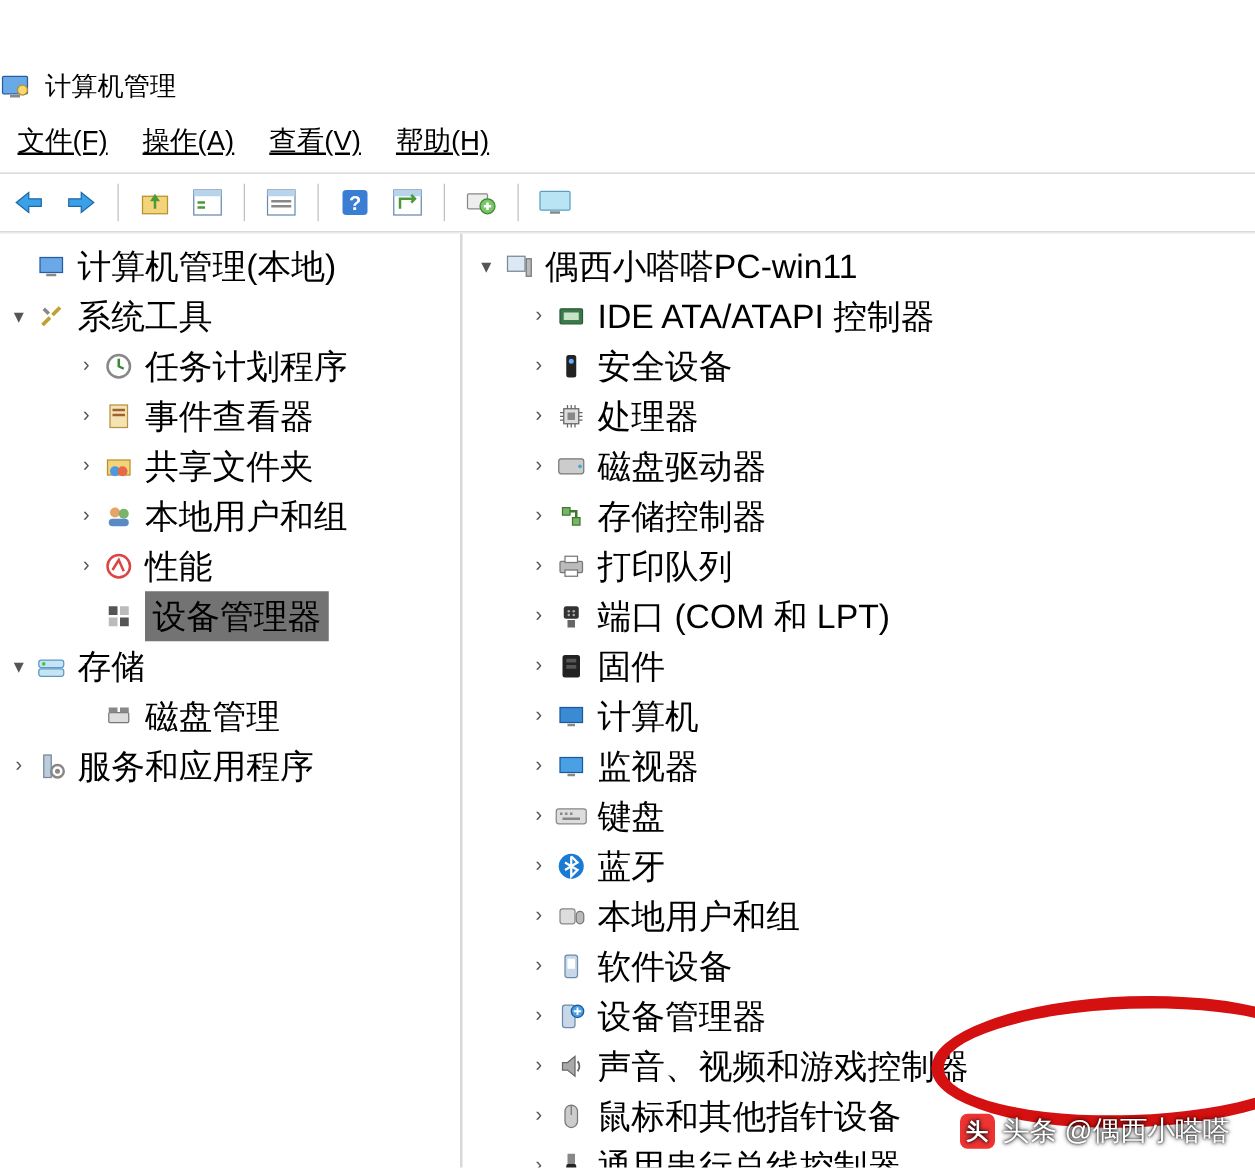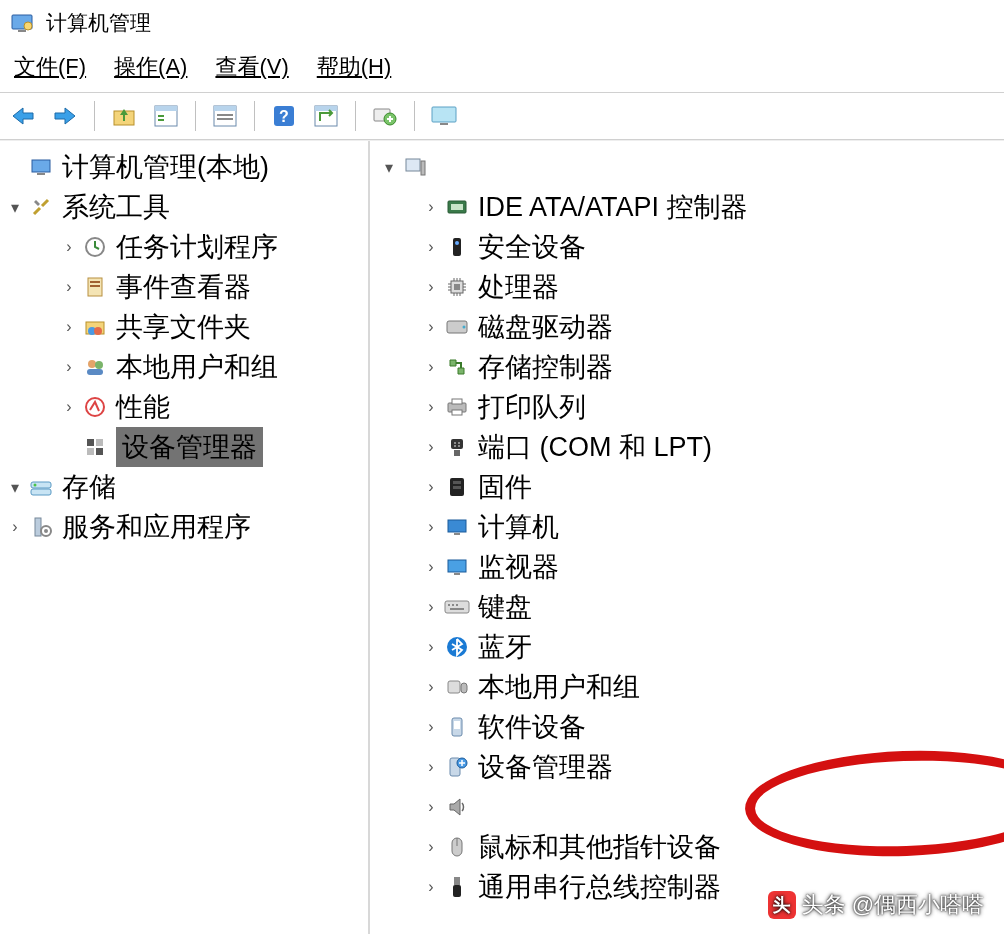--- a/index.html
+++ b/index.html
@@ -9,22 +9,23 @@
     background: #ffffff;
     width: 1004px;
     height: 934px;
     overflow: hidden;
     position: relative;
     color: #000;
   }
   .titlebar {
     display: flex;
     align-items: center;
-    padding: 6px 10px;
+    padding: 6px 0;
     height: 46px;
+    margin-top: 46px;
   }
   .titlebar .app-icon { width: 24px; height: 24px; margin-right: 12px; }
   .menubar {
     display: flex;
     gap: 28px;
     padding: 6px 14px 10px 14px;
     font-size: 22px;
     text-decoration: underline;
   }
   .menubar span { cursor: default; }
@@ -306,20 +307,31 @@
       <span class="node-icon">
           <svg width="24" height="22" viewBox="0 0 24 22">
             <rect x="2" y="6" width="20" height="6" rx="2" fill="#c8e4f4" stroke="#5a9ac4"></rect>
             <rect x="2" y="13" width="20" height="6" rx="2" fill="#c8e4f4" stroke="#5a9ac4"></rect>
             <circle cx="6" cy="9" r="1.5" fill="#4ac44a"></circle>
           </svg>
         </span>
       <span class="node-label">存储</span>
     </div>
 
+    <div class="tree-row ind2">
+      <span class="expander"></span>
+      <span class="node-icon">
+          <svg width="22" height="22" viewBox="0 0 22 22">
+            <rect x="3" y="8" width="16" height="8" rx="1" fill="#ddd" stroke="#777"></rect>
+            <rect x="3" y="4" width="7" height="4" fill="#888"></rect>
+            <rect x="12" y="4" width="7" height="4" fill="#888"></rect>
+          </svg>
+        </span>
+      <span class="node-label">磁盘管理</span>
+    </div>
 
     <div class="tree-row ind0">
       <span class="expander">›</span>
       <span class="node-icon">
           <svg width="24" height="22" viewBox="0 0 24 22">
             <rect x="6" y="2" width="6" height="18" fill="#bcd" stroke="#789"></rect>
             <circle cx="17" cy="15" r="5" fill="none" stroke="#888" stroke-width="2"></circle>
             <circle cx="17" cy="15" r="2" fill="#888"></circle>
           </svg>
         </span>
@@ -329,20 +341,21 @@
 
   <div class="right-pane">
     <div class="tree-row rind0">
       <span class="expander">▾</span>
       <span class="node-icon">
           <svg width="24" height="22" viewBox="0 0 24 22">
             <rect x="3" y="3" width="14" height="12" fill="#dde8f4" stroke="#789"></rect>
             <rect x="18" y="5" width="4" height="14" fill="#bbb" stroke="#777"></rect>
           </svg>
         </span>
+      <span class="node-label">偶西小嗒嗒PC-win11</span>
     </div>
 
     <div id="device-items">
         <div class="tree-row rind1">
           <span class="expander">›</span>
           <span class="node-icon">
             <svg width="22" height="20" viewBox="0 0 22 20">
               <rect x="2" y="4" width="18" height="12" rx="1" fill="#3a7a4a" stroke="#285a35"></rect>
               <rect x="5" y="7" width="12" height="6" fill="#c8e4c8"></rect>
             </svg>
@@ -501,20 +514,21 @@
           <span class="node-label">设备管理器</span>
         </div>
         <div class="tree-row rind1">
           <span class="expander">›</span>
           <span class="node-icon">
             <svg width="20" height="22" viewBox="0 0 20 22">
               <path d="M3 8v6h4l6 5V3L7 8z" fill="#aaa" stroke="#666"></path>
               <path d="M15 7c2 2 2 6 0 8" stroke="#666" fill="none" stroke-width="1.5"></path>
             </svg>
           </span>
+          <span class="node-label">声音、视频和游戏控制器</span>
         </div>
         <div class="tree-row rind1">
           <span class="expander">›</span>
           <span class="node-icon">
             <svg width="16" height="22" viewBox="0 0 16 22">
               <rect x="3" y="2" width="10" height="18" rx="5" fill="#ccc" stroke="#777"></rect>
               <line x1="8" y1="2" x2="8" y2="10" stroke="#777"></line>
             </svg>
           </span>
           <span class="node-label">鼠标和其他指针设备</span>

